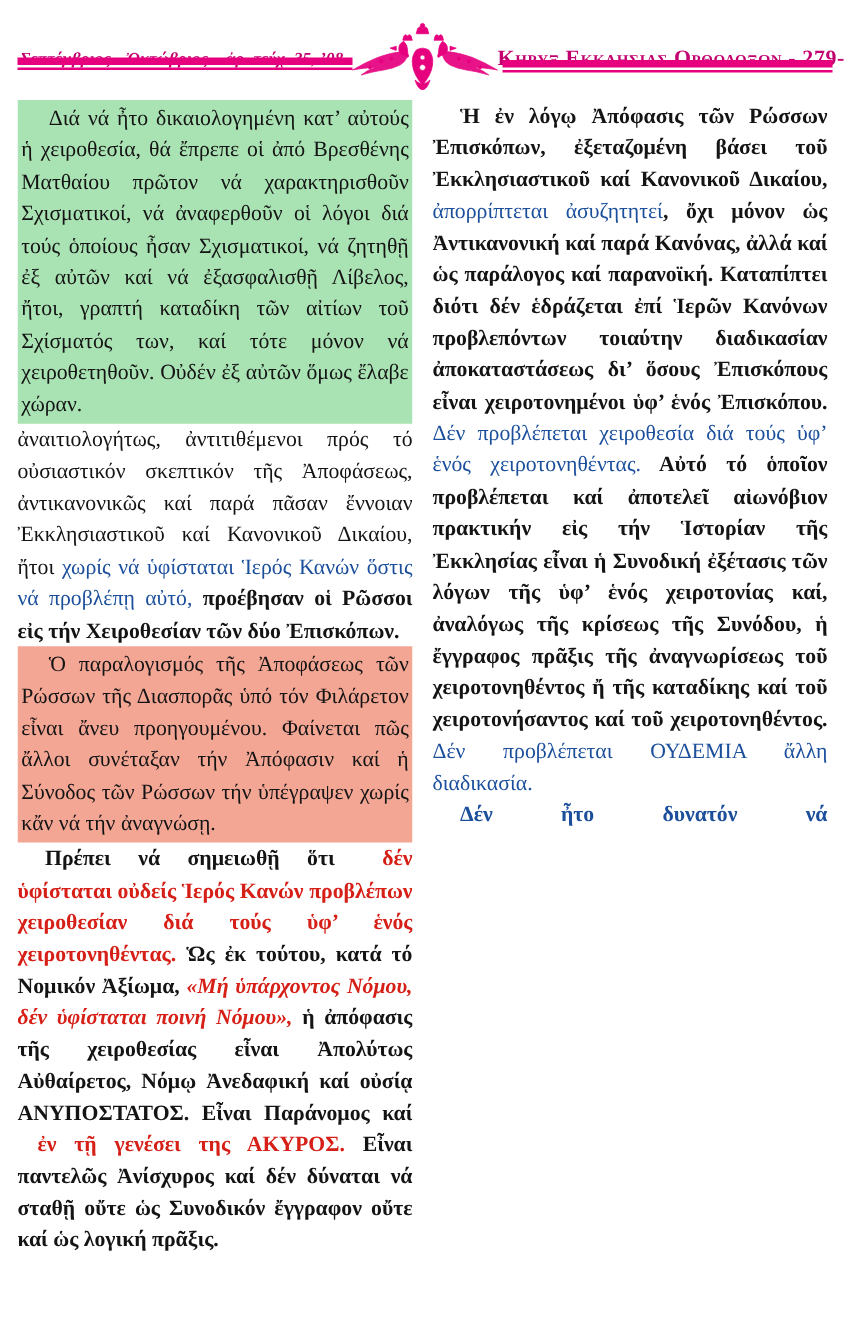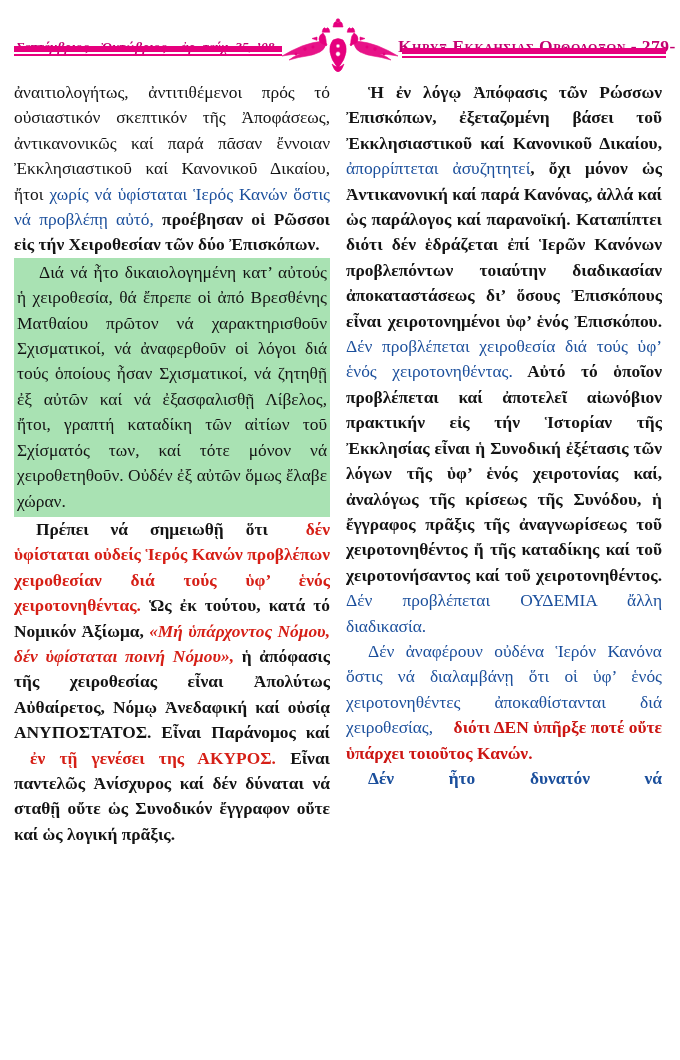--- a/index.html
+++ b/index.html
@@ -194,32 +194,32 @@
         <div class="rule-thick"></div>
         <div class="rule-thin"></div>
       </div>
     </div>
   </div>
 
   <div class="columns">
 
     <div class="col left">
 
+      <p class="para hl hl-green"><span>Διά νά ἦτο δικαιολογημένη κατ’ αὐτούς ἡ χειροθεσία, θά ἔπρεπε οἱ ἀπό Βρεσθένης Ματθαίου πρῶτον νά χαρακτηρισθοῦν Σχισματικοί, νά ἀναφερθοῦν οἱ λόγοι διά τούς ὁποίους ἦσαν Σχισματικοί, νά ζητηθῇ ἐξ αὐτῶν καί νά ἐξασφαλισθῇ Λίβελος, ἤτοι, γραπτή καταδίκη τῶν αἰτίων τοῦ Σχίσματός των, καί τότε μόνον νά χειροθετηθοῦν. Οὐδέν ἐξ αὐτῶν ὅμως ἔλαβε χώραν.</span></p>
+
       <p class="para cont"><span>ἀναιτιολογήτως, ἀντιτιθέμενοι πρός τό οὐσιαστικόν σκεπτικόν τῆς Ἀποφάσεως, ἀντικανονικῶς καί παρά πᾶσαν ἔννοιαν Ἐκκλησιαστικοῦ καί Κανονικοῦ Δικαίου, ἤτοι </span><span class="blue">χωρίς νά ὑφίσταται Ἱερός Κανών ὅστις νά προβλέπῃ αὐτό,</span><span class="bk-bold"> προέβησαν οἱ Ρῶσσοι εἰς τήν Χειροθεσίαν τῶν δύο Ἐπισκόπων.</span></p>
 
-      <p class="para hl hl-green"><span>Διά νά ἦτο δικαιολογημένη κατ’ αὐτούς ἡ χειροθεσία, θά ἔπρεπε οἱ ἀπό Βρεσθένης Ματθαίου πρῶτον νά χαρακτηρισθοῦν Σχισματικοί, νά ἀναφερθοῦν οἱ λόγοι διά τούς ὁποίους ἦσαν Σχισματικοί, νά ζητηθῇ ἐξ αὐτῶν καί νά ἐξασφαλισθῇ Λίβελος, ἤτοι, γραπτή καταδίκη τῶν αἰτίων τοῦ Σχίσματός των, καί τότε μόνον νά χειροθετηθοῦν. Οὐδέν ἐξ αὐτῶν ὅμως ἔλαβε χώραν.</span></p>
-
+      <p class="para hl hl-salmon"><span>Ὁ παραλογισμός τῆς Ἀποφάσεως τῶν Ρώσσων τῆς Διασπορᾶς ὑπό τόν Φιλάρετον εἶναι ἄνευ προηγουμένου. Φαίνεται πῶς ἄλλοι συνέταξαν τήν Ἀπόφασιν καί ἡ Σύνοδος τῶν Ρώσσων τήν ὑπέγραψεν χωρίς κἄν νά τήν ἀναγνώσῃ.</span></p>
 
       <p class="para bold"><span>Πρέπει νά σημειωθῇ ὅτι </span><span class="red">δέν ὑφίσταται οὐδείς Ἱερός Κανών προβλέπων χειροθεσίαν διά τούς ὑφ’ ἑνός χειροτονηθέντας.</span><span> Ὡς ἐκ τούτου, κατά τό Νομικόν Ἀξίωμα, </span><span class="red-ital">«Μή ὑπάρχοντος Νόμου, δέν ὑφίσταται ποινή Νόμου»,</span><span> ἡ ἀπόφασις τῆς χειροθεσίας εἶναι </span><span>Ἀπολύτως Αὐθαίρετος, Νόμῳ Ἀνεδαφική καί οὐσίᾳ ΑΝΥΠΟΣΤΑΤΟΣ. Εἶναι Παράνομος καί </span><span class="red">ἐν τῇ γενέσει της ΑΚΥΡΟΣ.</span><span> Εἶναι παντελῶς Ἀνίσχυρος καί δέν δύναται νά σταθῇ οὔτε ὡς Συνοδικόν ἔγγραφον οὔτε καί ὡς λογική πρᾶξις.</span></p>
     </div>
 
     <div class="col right">
 
       <p class="para"><span>Ἡ ἐν λόγῳ Ἀπόφασις τῶν Ρώσσων Ἐπισκόπων, ἐξεταζομένη βάσει τοῦ Ἐκκλησιαστικοῦ καί Κανονικοῦ Δικαίου, </span><span class="blue">ἀπορρίπτεται ἀσυζητητεί</span><span>, ὄχι μόνον ὡς Ἀντικανονική καί παρά Κανόνας, ἀλλά καί ὡς παράλογος καί παρανοϊκή. Καταπίπτει διότι δέν ἑδράζεται ἐπί Ἱερῶν Κανόνων προβλεπόντων τοιαύτην διαδικασίαν ἀποκαταστάσεως δι’ ὅσους Ἐπισκόπους εἶναι χειροτονημένοι ὑφ’ ἑνός Ἐπισκόπου. </span><span class="blue">Δέν προβλέπεται χειροθεσία διά τούς ὑφ’ ἑνός χειροτονηθέντας.</span><span> Αὐτό τό ὁποῖον προβλέπεται καί ἀποτελεῖ αἰωνόβιον πρακτικήν εἰς τήν Ἱστορίαν τῆς Ἐκκλησίας εἶναι ἡ Συνοδική ἐξέτασις τῶν λόγων τῆς ὑφ’ ἑνός χειροτονίας καί, ἀναλόγως τῆς κρίσεως τῆς Συνόδου, ἡ ἔγγραφος πρᾶξις τῆς ἀναγνωρίσεως τοῦ χειροτονηθέντος ἤ τῆς καταδίκης καί τοῦ χειροτονήσαντος καί τοῦ χειροτονηθέντος. </span><span class="blue">Δέν προβλέπεται ΟΥΔΕΜΙΑ ἄλλη διαδικασία.</span></p>
 
 
-      <p class="para"><span class="blue">Δέν ἀναφέρουν οὐδένα Ἱερόν Κανόνα ὅστις νά διαλαμβάνῃ ὅτι οἱ ὑφ’ ἑνός χειροτονηθέντες ἀποκαθίστανται διά χειροθεσίας, </span><span class="red">διότι ΔΕΝ ὑπῆρξε ποτέ οὔτε ὑπάρχει τοιοῦτος Κανών.</span></p>
 
       <p class="para allblue clip-last">Δέν ἦτο δυνατόν νά ΣΤΟΙΧΕΙΟΘΕΤΗΣΟΥΝ ΝΟΜΟΚΑΝΟΝΙΚΩΣ τήν Ἀπόφασίν των ὅπως χειροθετήσουν τούς ὑφ’</p>
     </div>
 
   </div>
 </div>
 
 </body></html>

